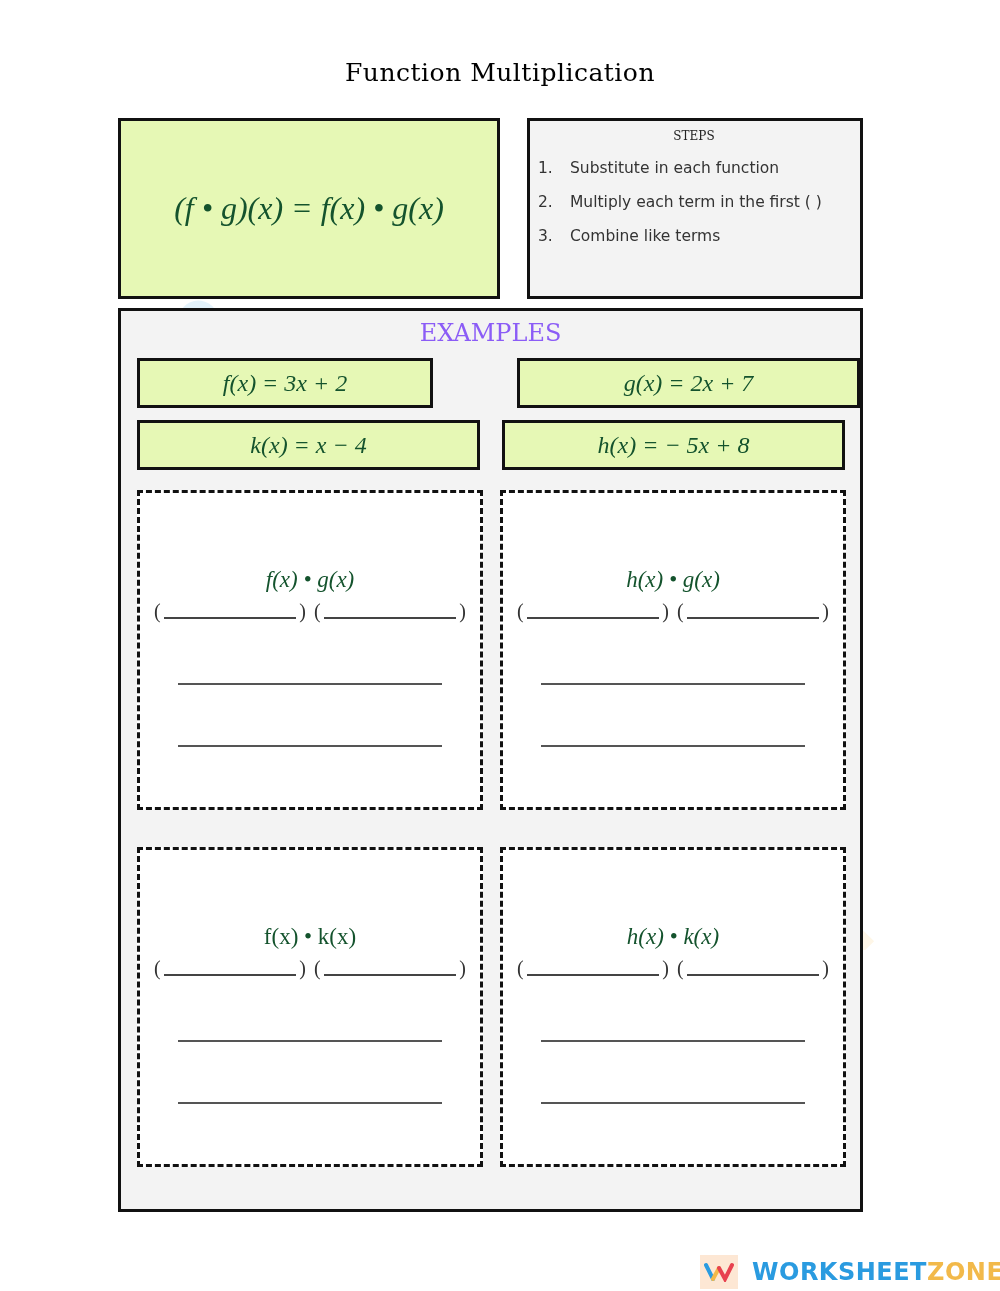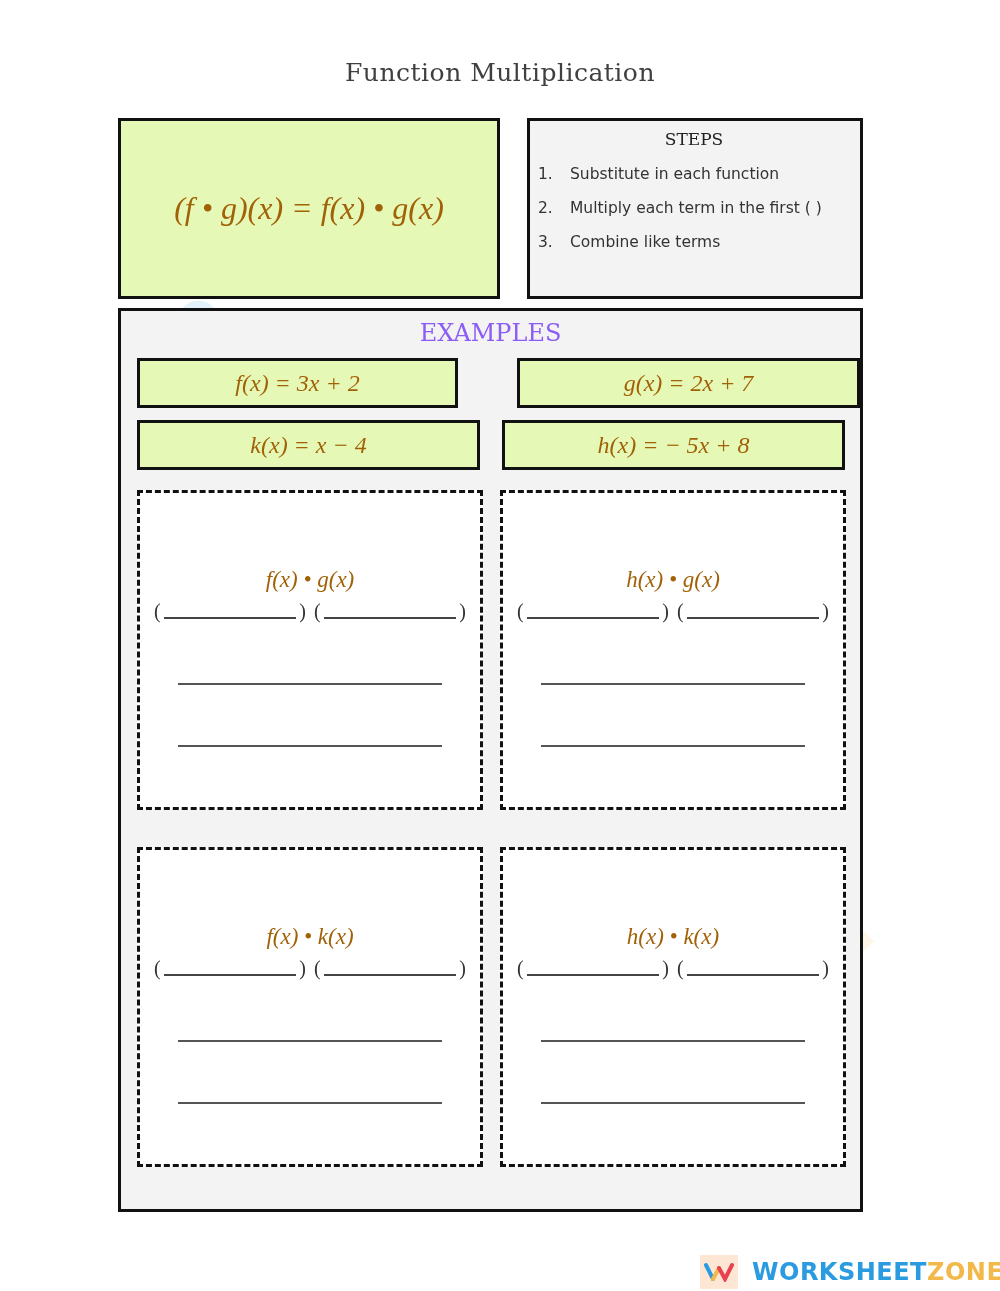--- a/index.html
+++ b/index.html
@@ -6,42 +6,42 @@
   html, body { width: 1000px; height: 1291px; background: #ffffff; overflow: hidden; }
   body { position: relative; font-family: "DejaVu Serif", serif; color: #1a1a1a; }
 
   .watermark {
     position: absolute; left: 180px; top: 300px; width: 700px; height: 650px;
     pointer-events: none; z-index: 0;
   }
 
   .page-title {
     position: absolute; top: 58px; left: 0; width: 1000px; text-align: center;
-    font-family: "DejaVu Serif", serif; font-size: 25px; letter-spacing: 0.5px; color: #404040;
+    font-family: "DejaVu Serif", serif; font-size: 25px; letter-spacing: 0.5px; color: #000000;
   }
 
   .formula-box {
     position: absolute; left: 118px; top: 118px; width: 382px; height: 181px;
     background: #e6f8b5; border: 3px solid #111;
     display: flex; align-items: center; justify-content: center; z-index: 1;
   }
   .formula-box .math { font-size: 32px; }
 
   .math {
     font-family: "Liberation Serif", "DejaVu Serif", serif;
-    color: #a16207; white-space: nowrap;
+    color: #14532d; white-space: nowrap;
   }
 
   .steps-box {
     position: absolute; left: 527px; top: 118px; width: 336px; height: 181px;
     background: #f3f3f3; border: 3px solid #111; z-index: 1;
     padding: 8px 10px 0 8px;
   }
   .steps-title {
-    text-align: center; font-family: "DejaVu Serif", serif; font-size: 17px; color: #222;
+    text-align: center; font-family: "DejaVu Serif", serif; font-size: 12px; color: #222;
     margin-bottom: 8px;
   }
   .steps-list { list-style: none; }
   .step {
     display: flex; font-family: "DejaVu Sans", sans-serif; font-size: 15.5px; color: #333;
     line-height: 34px; white-space: nowrap;
   }
   .step-num { width: 32px; flex: none; }
   .step-text { display: block; }
   .step-cont { padding-left: 32px; }
@@ -124,21 +124,21 @@
     <li class="step">
       <span class="step-num">3.</span>
       <span class="step-text">Combine like terms</span>
     </li>
   </ul>
 </div>
 
 <div class="examples-box">
   <div class="examples-title">EXAMPLES</div>
 
-  <div class="fn-box" style="left:16px; top:47px; width:321px;">
+  <div class="fn-box" style="left:16px; top:47px; width:296px;">
     <span class="math" style="font-style: italic;">f(x) = 3x + 2</span>
   </div>
   <div class="fn-box" style="left:396px; top:47px; width:343px;">
     <span class="math" style="font-style: italic;">g(x) = 2x + 7</span>
   </div>
   <div class="fn-box" style="left:16px; top:109px; width:343px;">
     <span class="math" style="font-style: italic;">k(x) = x − 4</span>
   </div>
   <div class="fn-box" style="left:381px; top:109px; width:343px;">
     <span class="math" style="font-style: italic;">h(x) = − 5x + 8</span>
@@ -168,21 +168,21 @@
       <span class="gap"></span>
       <span class="paren">(</span>
       <span class="blank"></span>
       <span class="paren">)</span>
     </div>
     <div class="answer-line" style="top:190px;"></div>
     <div class="answer-line" style="top:252px;"></div>
   </div>
 
   <div class="work-card" style="left:16px; top:536px; width:346px; height:320px;">
-    <div class="card-title math" style="font-style: italic; text-align: center;">f(x) • k(x)</div>
+    <div class="card-title math" style=" text-align: center;">f(x) • k(x)</div>
     <div class="blank-row">
       <span class="paren">(</span>
       <span class="blank"></span>
       <span class="paren">)</span>
       <span class="gap"></span>
       <span class="paren">(</span>
       <span class="blank"></span>
       <span class="paren">)</span>
     </div>
     <div class="answer-line" style="top:190px;"></div>

